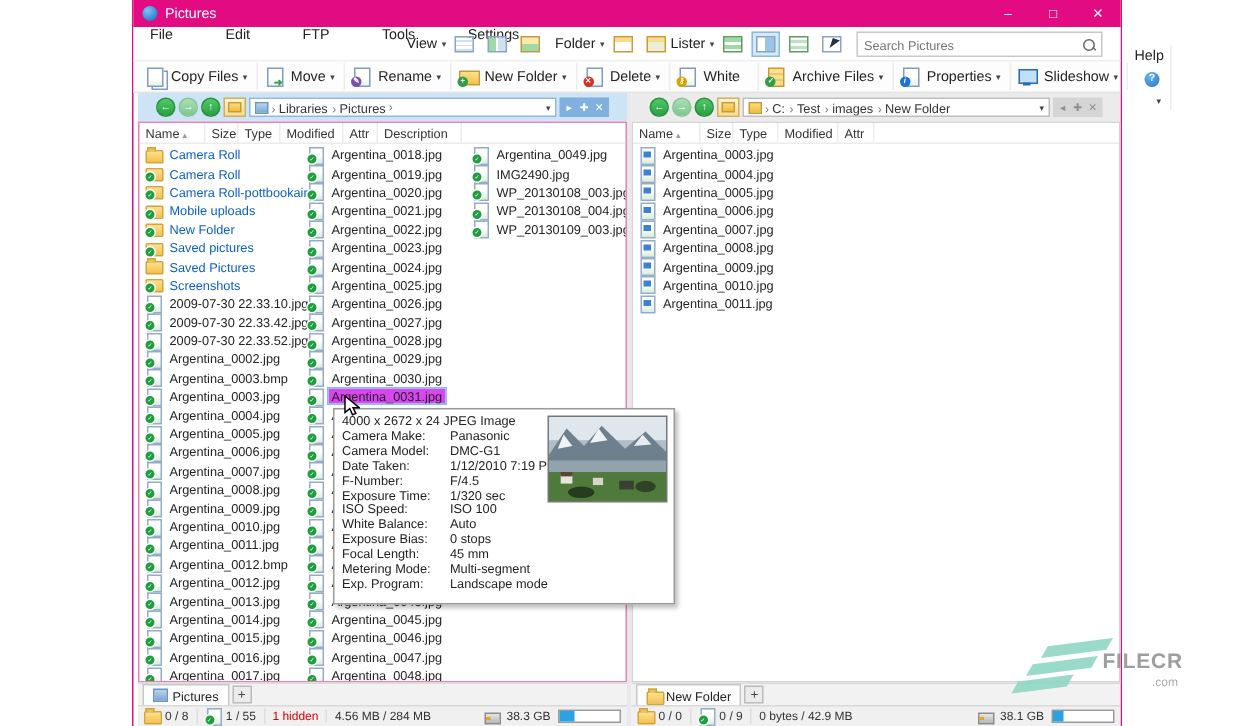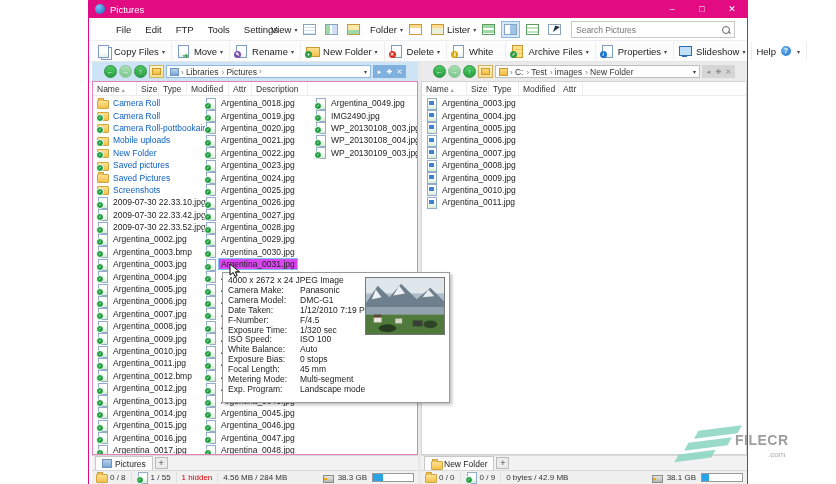--- a/index.html
+++ b/index.html
@@ -14,21 +14,21 @@
   .titlebar { position:absolute; left:0; top:0; width:658px; height:18px; background:#e20b81;
               display:flex; align-items:center; padding-left:6px; gap:5px; }
   .app-icon { width:10px; height:10px; border-radius:50%;
               background:radial-gradient(circle at 35% 30%, #7cc4f4, #1565c0); flex:none; }
   .title-text { color:#fff; font-size:9.5px; }
   .win-controls { margin-left:auto; display:flex; height:18px; }
   .wc { width:30px; height:18px; color:#fff; font-size:9px; line-height:18px; text-align:center; }
 
   
   .menubar { position:absolute; left:0; top:18px; width:658px; height:22px; background:#fff; }
-  .menu-items { position:absolute; left:20px; top:0; height:22px; display:flex; align-items:center; }
+  .menu-items { position:absolute; left:4px; top:0; height:22px; display:flex; align-items:flex-start;gap:21px; }
   .mi { font-size:9.5px; color:#222; padding:0 7px; }
   .mgrp { position:absolute; top:2px; height:18px; display:flex; align-items:center; gap:3px; }
   .grp-view { left:182px; } .grp-folder { left:281px; } .grp-lister { left:358px; }
   .glbl { font-size:9.5px; color:#222; }
   .caret { font-size:6px; color:#444; }
   .mbtn { width:19px; height:17px; border:1px solid transparent; display:flex; align-items:center; justify-content:center; }
   .mbtn.active { background:#d5e9fb; border-color:#8ab8e0; }
   .mic { width:13px; height:11px; border:1px solid #8aa4c0; }
   .mic-v1 { background:repeating-linear-gradient(180deg,#fff 0 2px,#cfe0f5 2px 3px); }
   .mic-v2 { background:linear-gradient(90deg,#9fd9a5 40%,#fff 40% 55%,#cfe0f5 55%); }
@@ -71,21 +71,21 @@
   .icn.delete::after { content:"✕"; background:#d93025; }
   .icn.admin::after { content:"⚷"; background:#d8a400; }
   .icn.archive-files::before { background:repeating-linear-gradient(180deg,#ffe08a 0 3px,#e8c870 3px 4px); border-color:#c99b2f; }
   .icn.archive-files::after { content:"✓"; background:#2f9e44; }
   .icn.properties::after { content:"i"; background:#1d74d0; font-style:italic; }
   .icn.slideshow::before { background:#bfe0f7; border-color:#2b6cb0; height:8px; width:11px; top:2px; left:1px; }
   .icn.slideshow::after { content:""; width:5px; height:2px; background:#2b6cb0; border-radius:0; left:4px; bottom:1px; }
   .icn.help::before { display:none; }
   .icn.help::after { content:"?"; width:10px; height:10px; line-height:10px; font-size:7px;
                      background:radial-gradient(circle at 35% 30%, #6db3ea, #1d74d0); left:2px; bottom:2px; }
-  .tbtn.icon-after { flex-direction:row; }
+  .tbtn.icon-after { flex-direction:column;align-items:flex-end; }
   .tbtn.icon-after .icn { order:2; } .tbtn.icon-after .tlbl { order:1; } .tbtn.icon-after .dd { order:3; }
 
   
   .pane { position:absolute; top:62px; bottom:0; width:326px; display:flex; flex-direction:column; }
   .pane.left { left:3px; } .pane.right { left:332px; }
   .divider { position:absolute; left:329px; top:62px; bottom:0; width:3px; background:#e9e9e9; }
 
   .addr { height:19px; display:flex; align-items:center; gap:2px; padding:0 12px; flex:none; }
   .pane.left .addr { background:#cde3f6; }
   .pane.right .addr { background:#ebebeb; }

